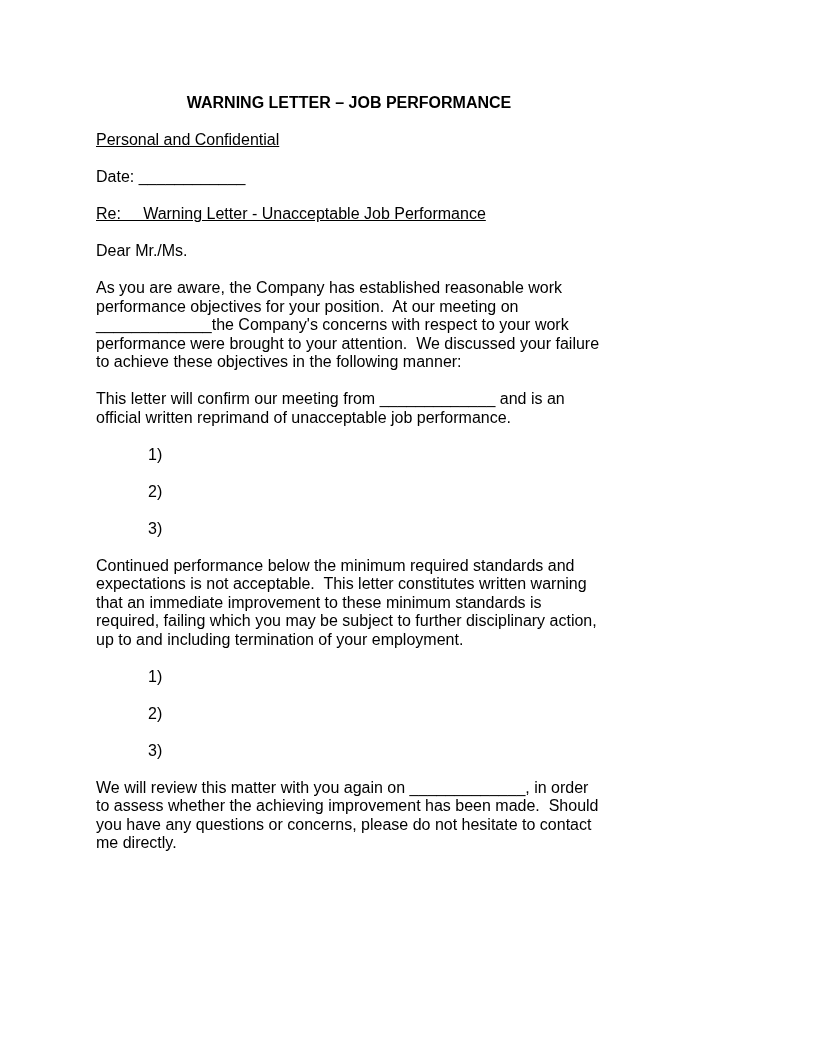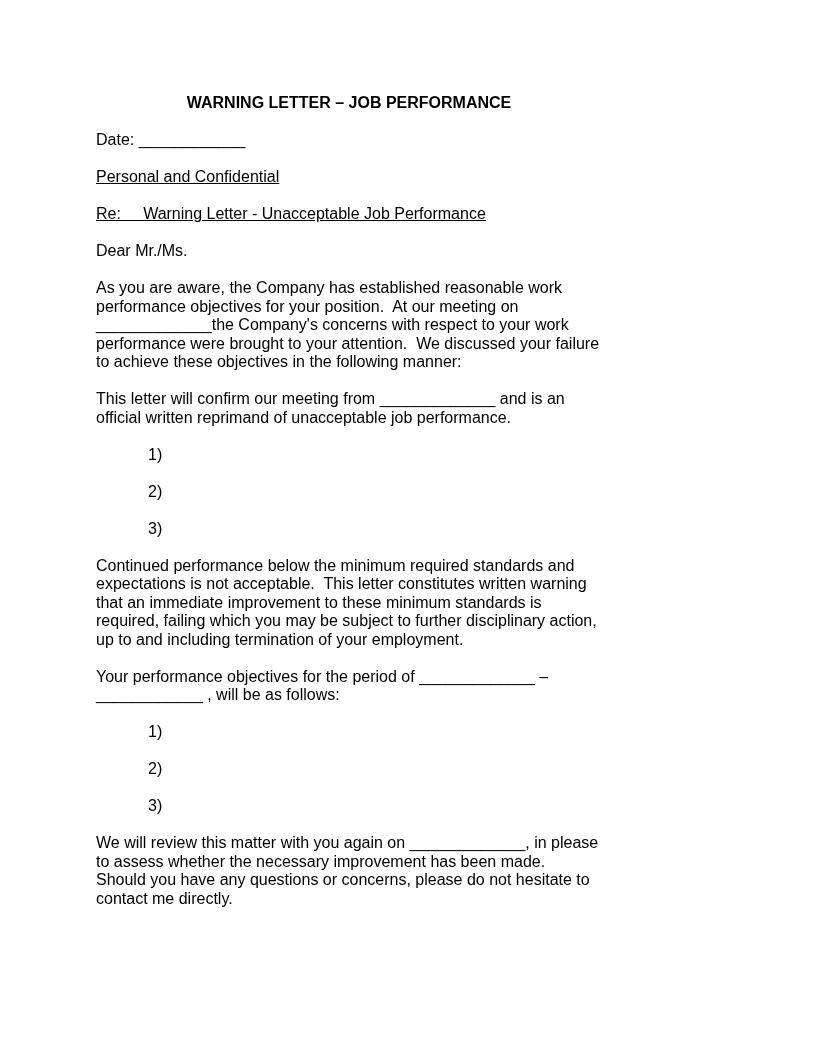--- a/index.html
+++ b/index.html
@@ -38,44 +38,43 @@
     padding-left: 52px;
   }
 </style>
 </head>
 <body>
 
 <div class="page">
 
   <h1 class="doc-title">WARNING LETTER – JOB PERFORMANCE</h1>
 
+  <p class="para underlined">Personal and Confidential</p>
+
   <p class="para">Date: ____________</p>
-
-  <p class="para underlined">Personal and Confidential</p>
 
   <p class="para underlined">Re:     Warning Letter - Unacceptable Job Performance</p>
 
   <p class="para">Dear Mr./Ms.</p>
 
   <p class="para">As you are aware, the Company has established reasonable work performance objectives for your position.  At our meeting on _____________the Company's concerns with respect to your work performance were brought to your attention.  We discussed your failure to achieve these objectives in the following manner:</p>
 
   <p class="para">This letter will confirm our meeting from _____________ and is an official written reprimand of unacceptable job performance.</p>
 
   <div>
     <p class="para list-item">1)</p>
     <p class="para list-item">2)</p>
     <p class="para list-item">3)</p>
   </div>
 
   <p class="para">Continued performance below the minimum required standards and expectations is not acceptable.  This letter constitutes written warning that an immediate improvement to these minimum standards is required, failing which you may be subject to further disciplinary action, up to and including termination of your employment.</p>
 
-  <p class="para">Your performance objectives for the period of _____________ – ____________ , will be as follows:</p>
 
   <div>
     <p class="para list-item">1)</p>
     <p class="para list-item">2)</p>
     <p class="para list-item">3)</p>
   </div>
 
 
-  <p class="para">We will review this matter with you again on _____________, in please to assess whether the necessary improvement has been made.  Should you have any questions or concerns, please do not hesitate to contact me directly.</p>
+  <p class="para">We will review this matter with you again on _____________, in order to assess whether the achieving improvement has been made.  Should you have any questions or concerns, please do not hesitate to contact me directly.</p>
 
 </div>
 
 </body></html>

